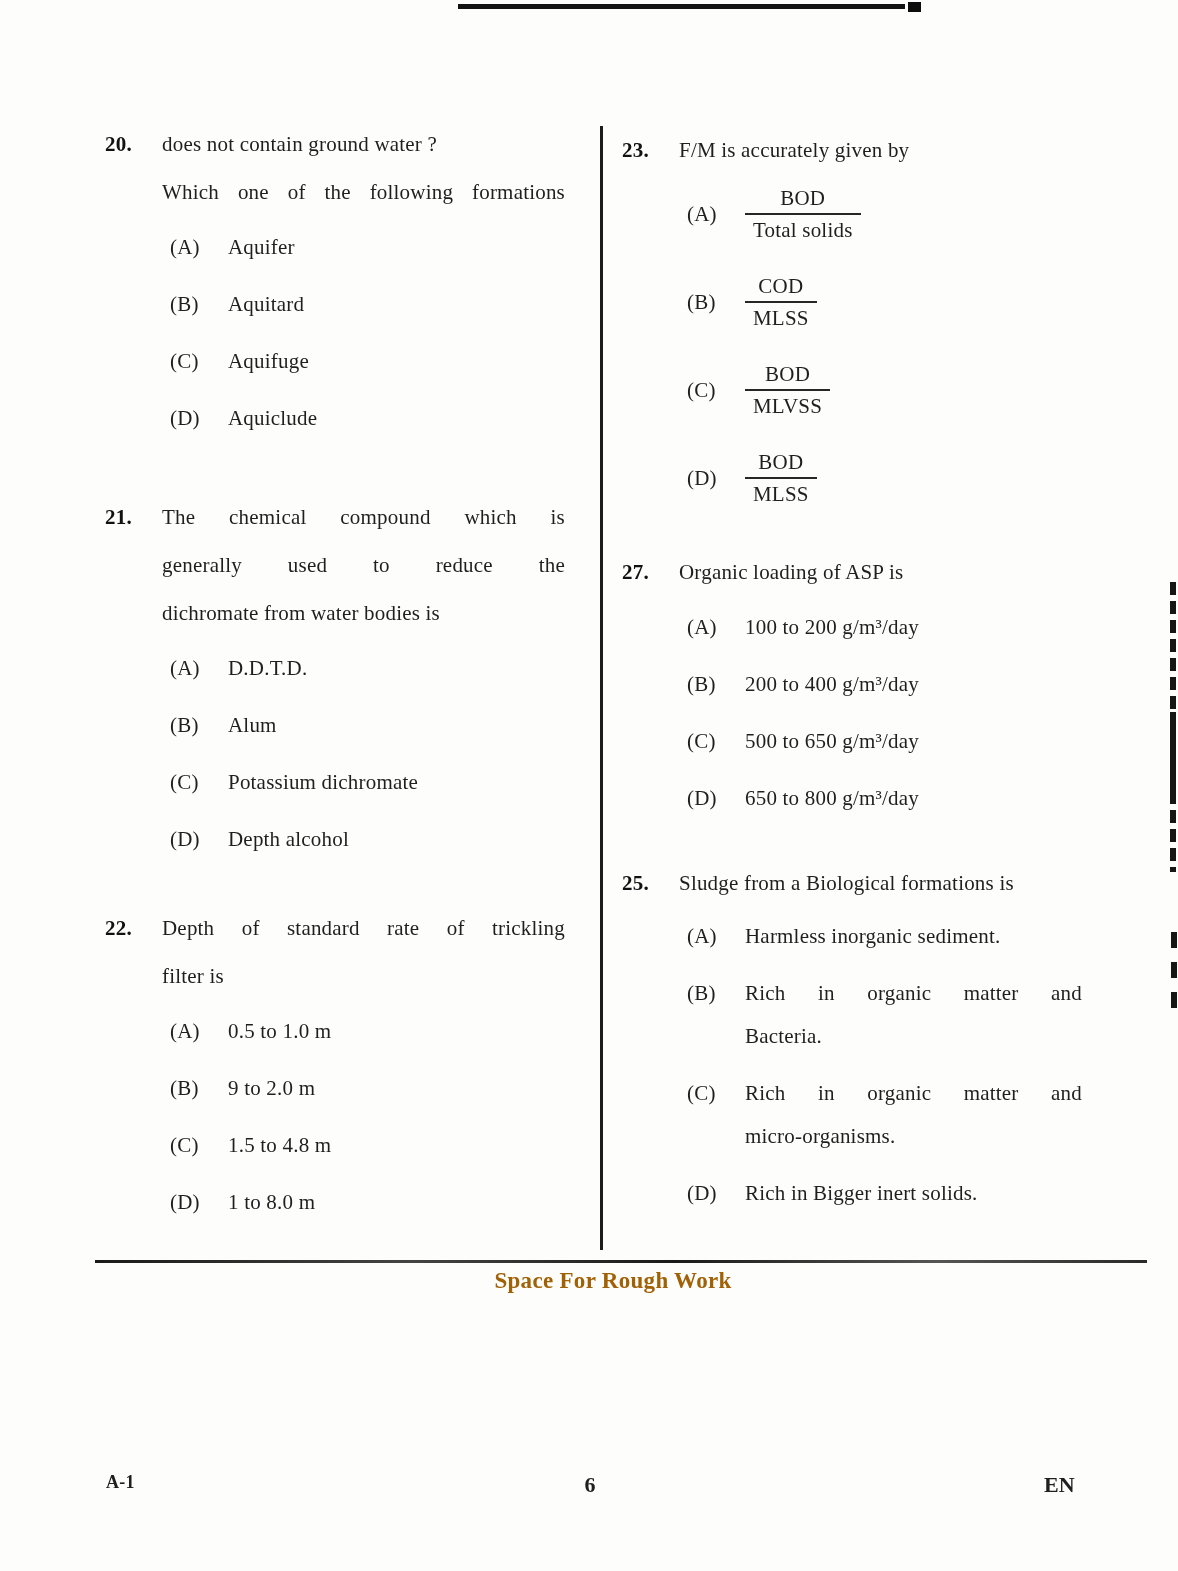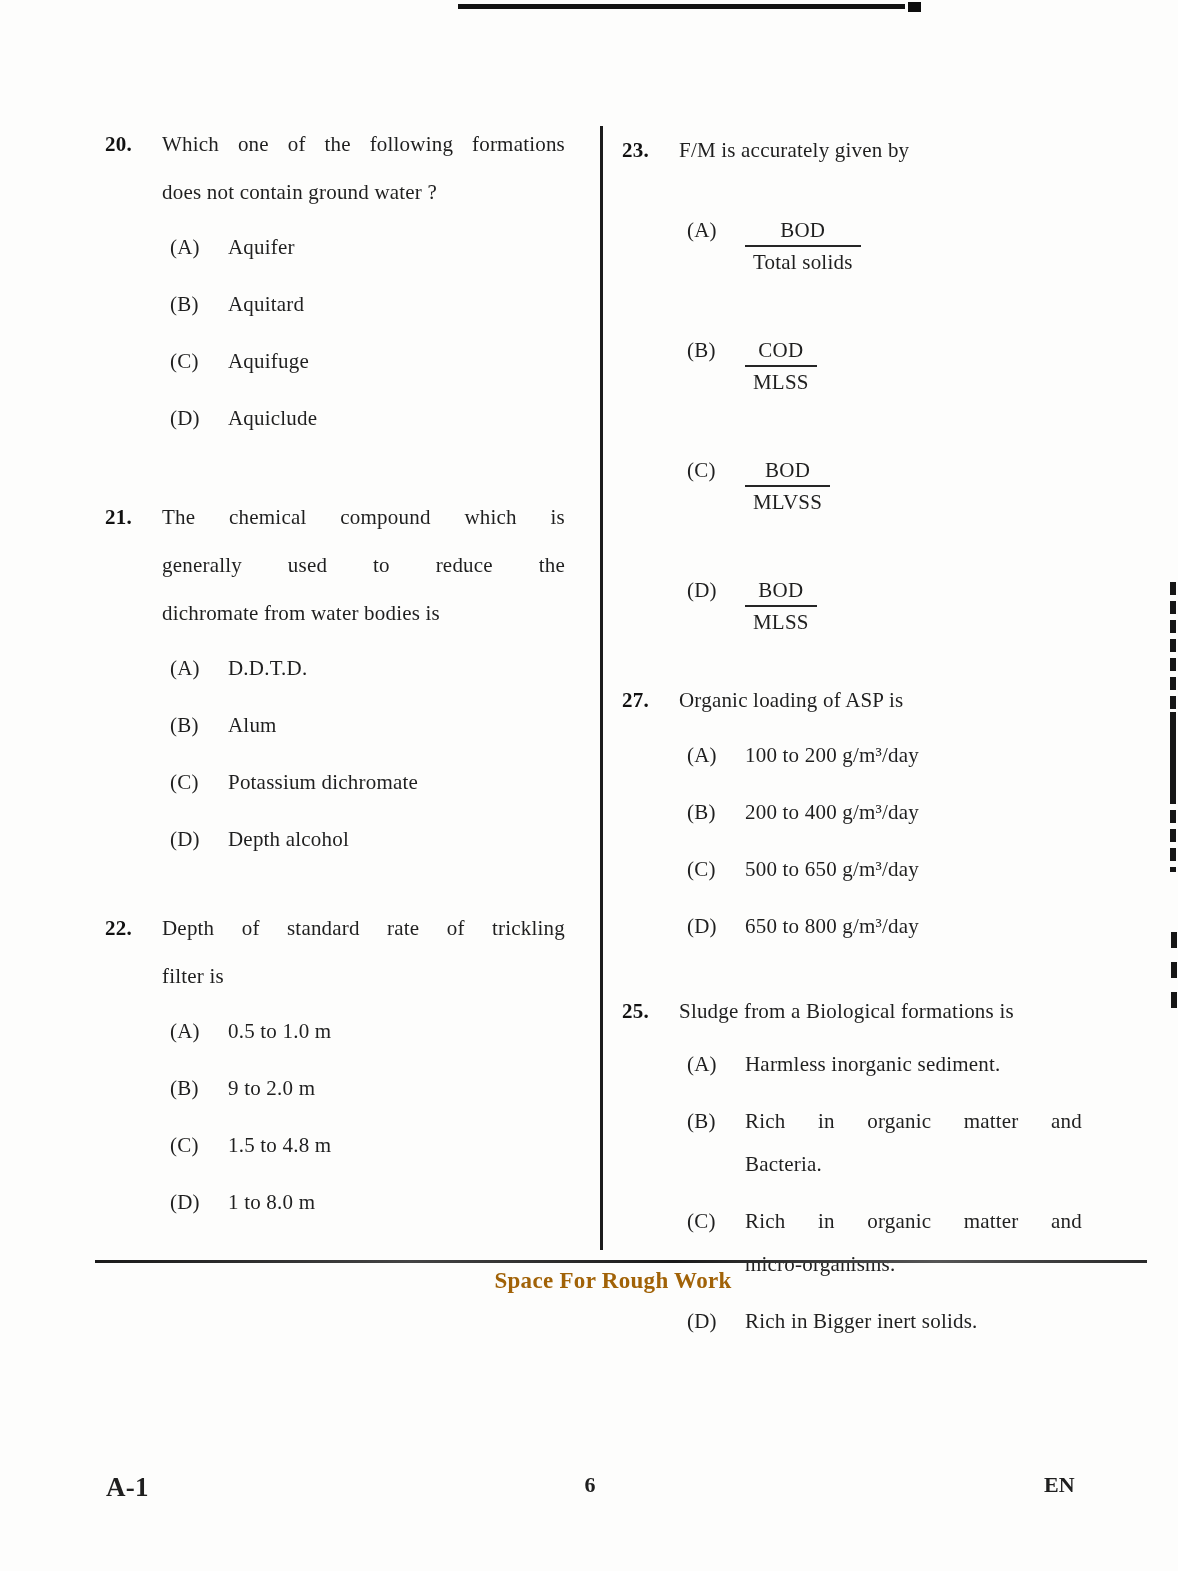--- a/index.html
+++ b/index.html
@@ -43,30 +43,30 @@
 
   .options { margin-left:65px; margin-top:10px; }
   .option { display:flex; line-height:43px; margin-bottom:14px; }
   .opt-label { width:58px; flex-shrink:0; }
   .opt-text { flex:1; }
   .opt-lines { flex:1; }
   .opt-line { line-height:43px; }
 
   
   .frac-option { display:flex; align-items:center; margin-bottom:28px; line-height:normal; }
-  .fraction { display:inline-block; text-align:center; margin-left:0;margin-top:32px; }
+  .fraction { display:inline-block; text-align:center; margin-left:0; }
   .frac-num, .frac-den { line-height:28px; padding:0 8px; }
   .frac-bar { height:0; border-top:2.5px solid #262626; margin:1px 0; }
 
   
   .rough-rule { position:absolute; left:95px; top:1260px; width:1052px; height:3px;
     background:linear-gradient(90deg,#1a1a1a 0%,#444 30%,#1a1a1a 55%,#555 80%,#2a2a2a 100%); }
   .rough-label { position:absolute; left:0; right:0; top:1268px; text-align:center;
     font-weight:bold; font-size:23px; color:#a16207; letter-spacing:0.3px; }
-  .footer-left  { position:absolute; left:106px; top:1472px; font-weight:bold; font-size:27px; }
+  .footer-left  { position:absolute; left:106px; top:1472px; font-weight:bold; font-size:18px; }
   .footer-center{ position:absolute; left:560px; top:1472px; width:60px; text-align:center; font-weight:bold; font-size:22px; }
   .footer-right { position:absolute; left:1044px; top:1472px; font-weight:bold; font-size:22px; }
 </style>
 </head>
 <body>
 
 <div class="page">
 
   <div class="top-scan-line"></div>
   <div class="top-scan-blob"></div>
@@ -75,22 +75,22 @@
   <div class="edge-dashes-2"></div>
 
   <div class="divider"></div>
 
   <div class="col col-left">
 
     <section class="question">
       <div class="q-row">
         <span class="q-num">20.</span>
         <div class="q-text">
+          <div class="q-line">does not contain ground water ?</div>
           <div class="q-line j">Which one of the following formations</div>
-          <div class="q-line">does not contain ground water ?</div>
         </div>
       </div>
       <div class="options">
         <div class="option">
           <span class="opt-label">(A)</span>
           <span class="opt-text">Aquifer</span>
         </div>
         <div class="option">
           <span class="opt-label">(B)</span>
           <span class="opt-text">Aquitard</span>

